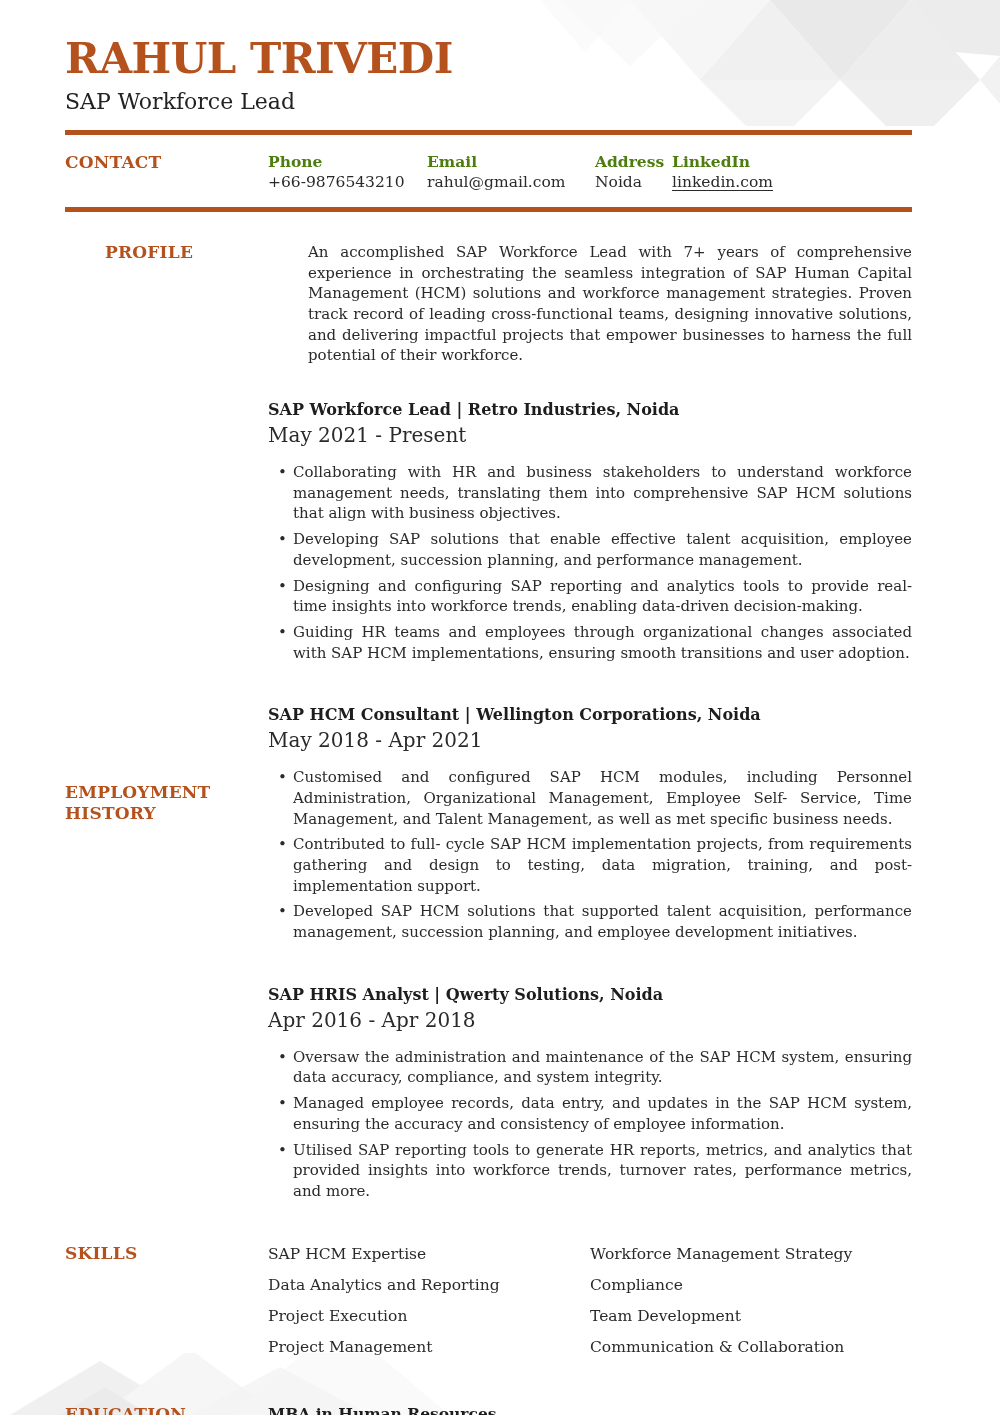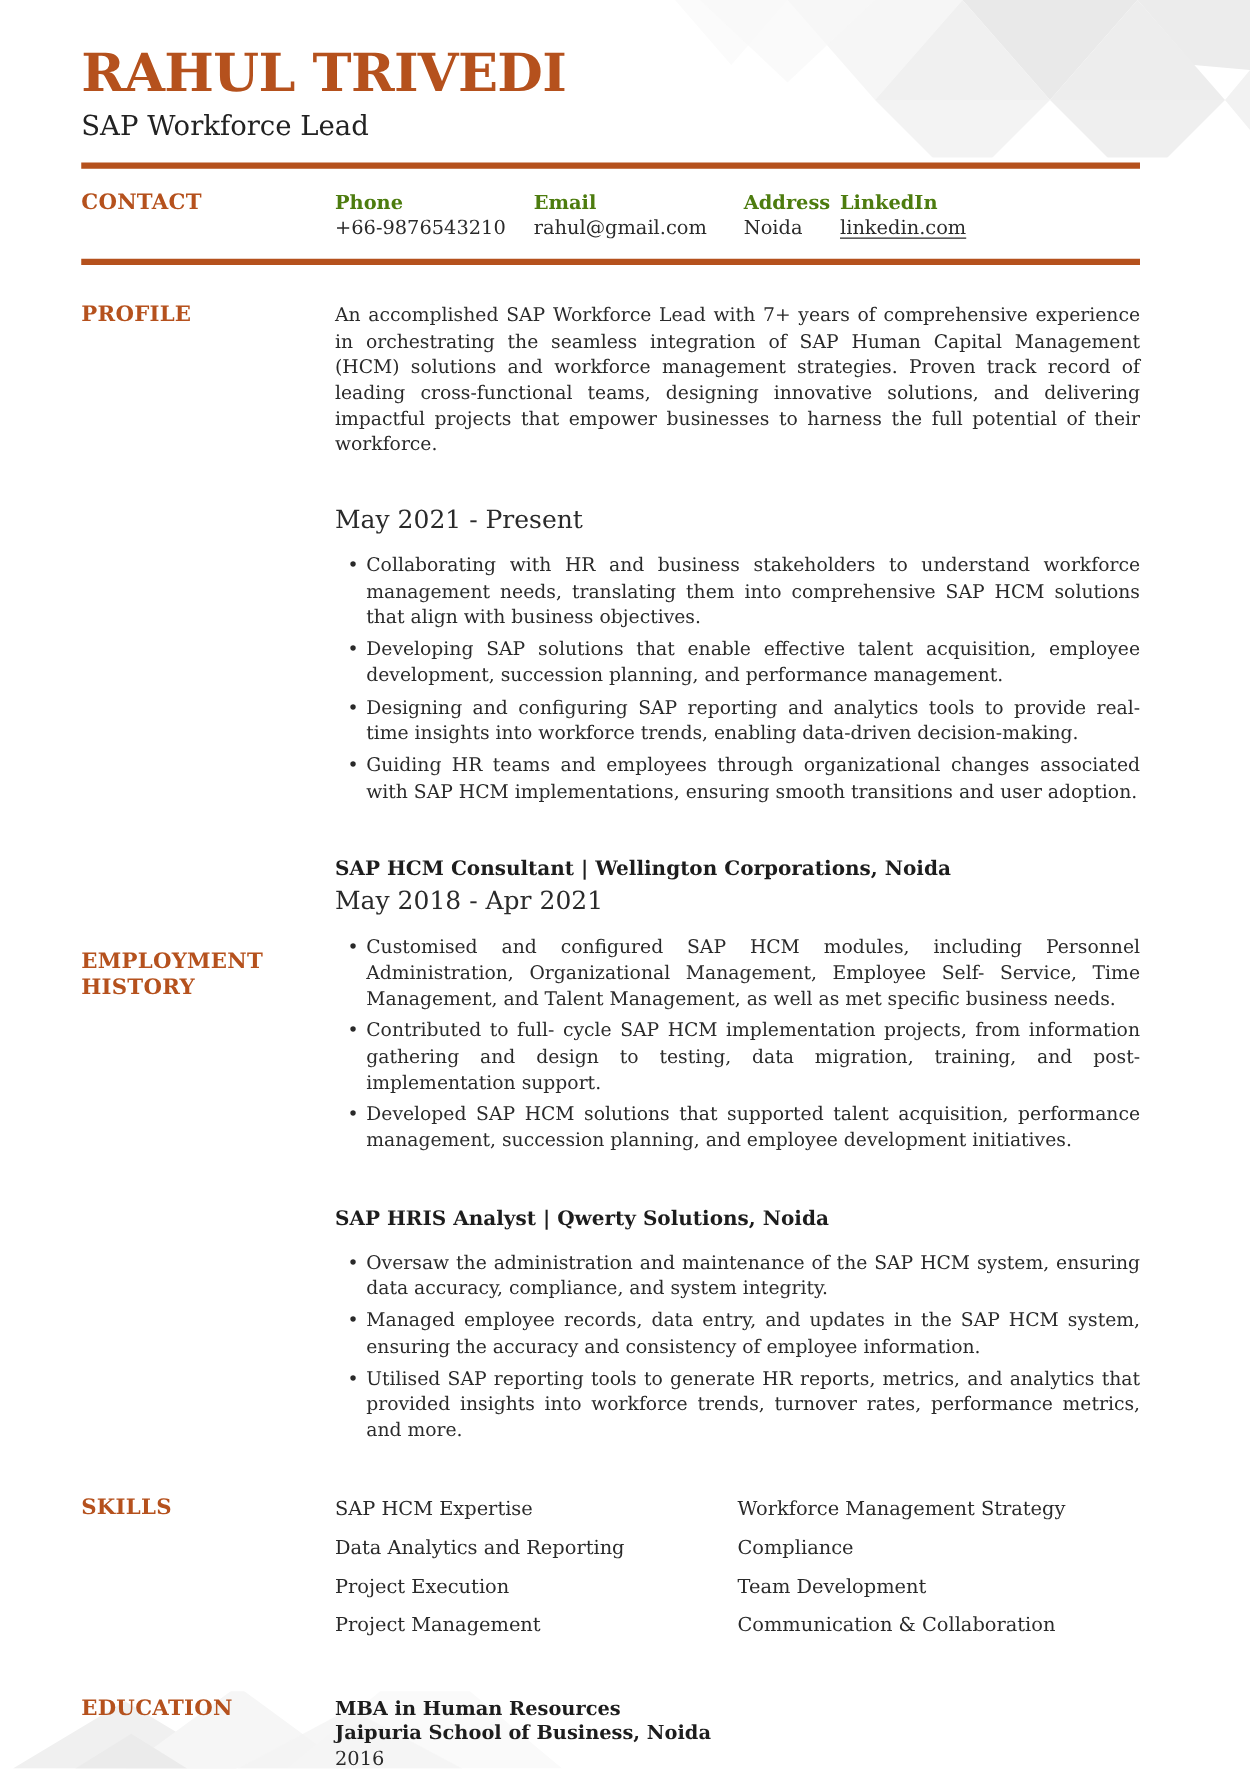--- a/index.html
+++ b/index.html
@@ -85,21 +85,21 @@
   }
 
   
   .body-text {
     font-size: 15px;
     line-height: 1.38;
     text-align: justify;
     color: #2a2a2a;
   }
 
-  .profile-section { margin-top: 30px; }
+  .profile-section { margin-top: 30px; margin-left: 40px; }
 
   .employment-section { margin-top: 34px; align-items: center; }
   .job { margin-bottom: 42px; }
   .job:last-child { margin-bottom: 0; }
   .job-title { font-size: 16px; font-weight: 700; color: #1d1d1d; line-height: 1.25; }
   .job-dates { font-size: 20px; color: #2a2a2a; margin-top: 3px; }
   .job-bullets { list-style: none; margin-top: 15px; padding-left: 25px; }
   .job-bullets li {
     position: relative;
     font-size: 15px;
@@ -194,41 +194,43 @@
     </div>
   </section>
 
   <section class="section employment-section">
     <div class="sec-label">
       <div class="heading">EMPLOYMENT HISTORY</div>
     </div>
     <div class="sec-content">
 
       <div class="job">
+        <div class="job-title">SAP Workforce Lead | Retro Industries, Noida</div>
         <div class="job-dates">May 2021 - Present</div>
         <ul class="job-bullets">
           <li>Collaborating with HR and business stakeholders to understand workforce management needs, translating them into comprehensive SAP HCM solutions that align with business objectives.</li>
           <li>Developing SAP solutions that enable effective talent acquisition, employee development, succession planning, and performance management.</li>
           <li>Designing and configuring SAP reporting and analytics tools to provide real- time insights into workforce trends, enabling data-driven decision-making.</li>
           <li>Guiding HR teams and employees through organizational changes associated with SAP HCM implementations, ensuring smooth transitions and user adoption.</li>
         </ul>
       </div>
 
       <div class="job">
         <div class="job-title">SAP HCM Consultant | Wellington Corporations, Noida</div>
         <div class="job-dates">May 2018 - Apr 2021</div>
         <ul class="job-bullets">
           <li>Customised and configured SAP HCM modules, including Personnel Administration, Organizational Management, Employee Self- Service, Time Management, and Talent Management, as well as met specific business needs.</li>
-          <li>Contributed to full- cycle SAP HCM implementation projects, from information gathering and design to testing, data migration, training, and post- implementation support.</li>
+          <li>Contributed to full- cycle SAP HCM implementation projects, from requirements gathering and design to testing, data migration, training, and post- implementation support.</li>
           <li>Developed SAP HCM solutions that supported talent acquisition, performance management, succession planning, and employee development initiatives.</li>
         </ul>
       </div>
 
       <div class="job">
         <div class="job-title">SAP HRIS Analyst | Qwerty Solutions, Noida</div>
+        <div class="job-dates">Apr 2016 - Apr 2018</div>
         <ul class="job-bullets">
           <li>Oversaw the administration and maintenance of the SAP HCM system, ensuring data accuracy, compliance, and system integrity.</li>
           <li>Managed employee records, data entry, and updates in the SAP HCM system, ensuring the accuracy and consistency of employee information.</li>
           <li>Utilised SAP reporting tools to generate HR reports, metrics, and analytics that provided insights into workforce trends, turnover rates, performance metrics, and more.</li>
         </ul>
       </div>
 
     </div>
   </section>
 

